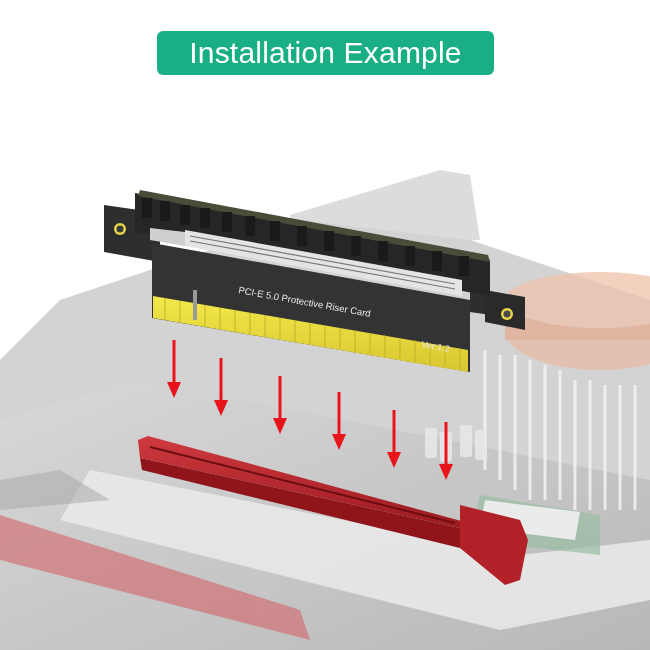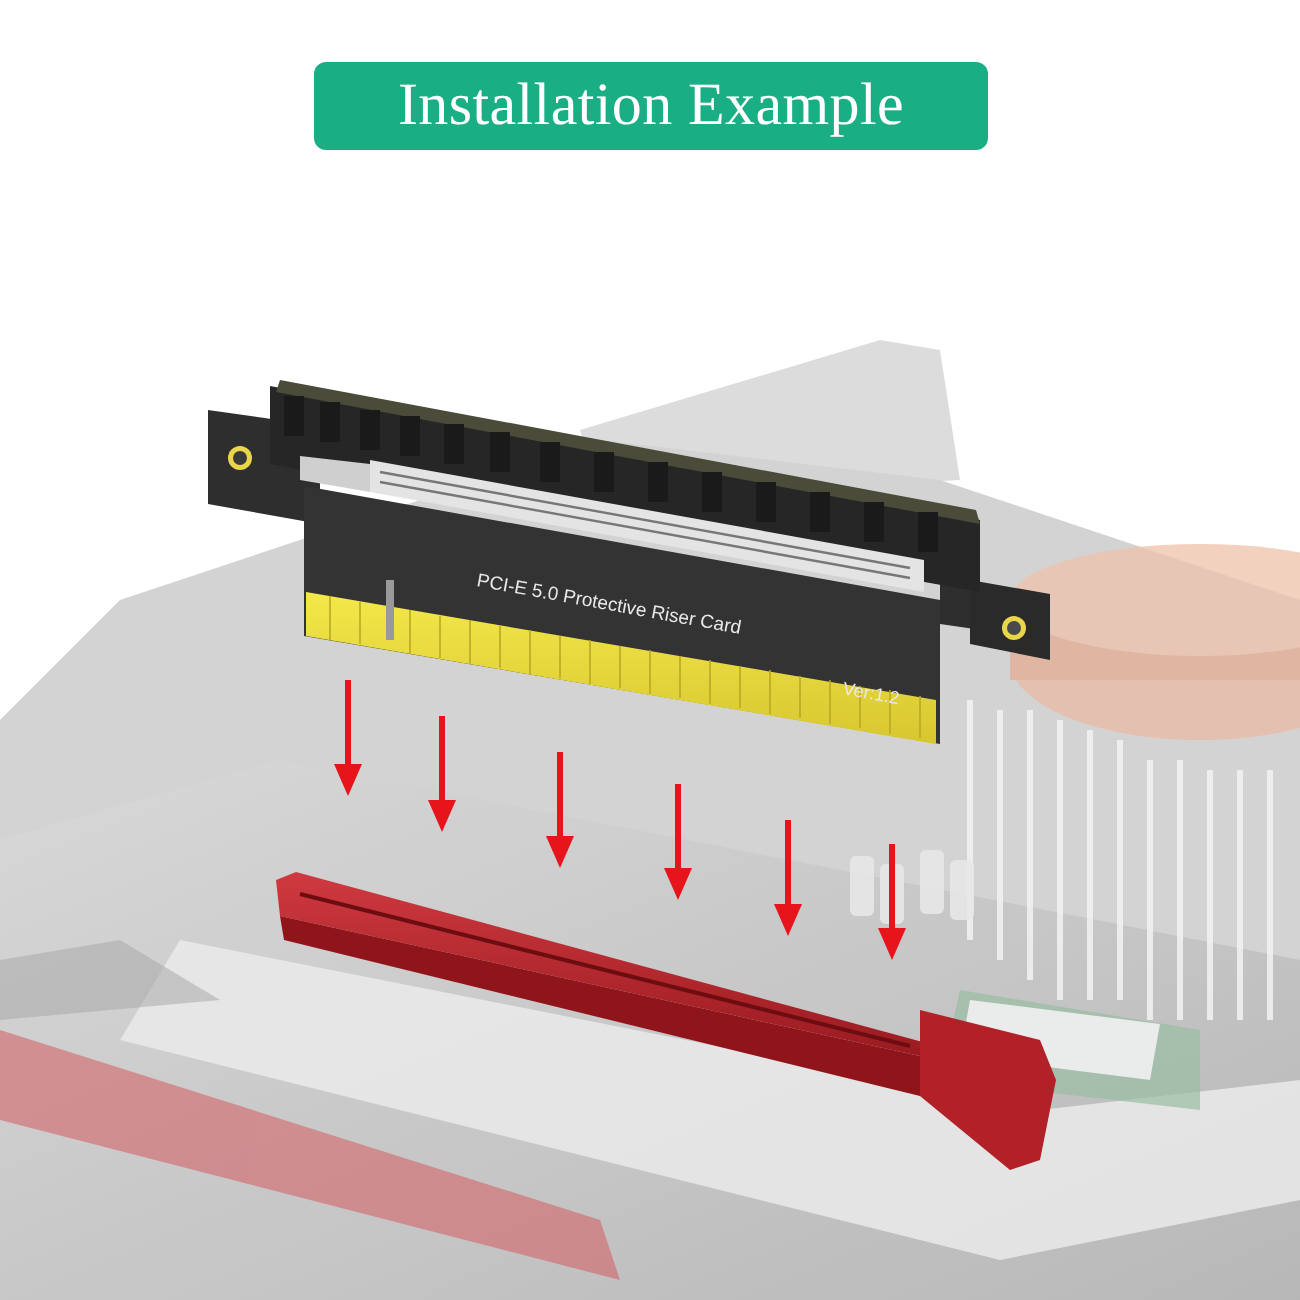--- a/index.html
+++ b/index.html
@@ -2,21 +2,21 @@
 <html><head>
 <meta charset="utf-8">
 <style>
   html, body { margin:0; padding:0; }
   body { width:650px; height:650px; overflow:hidden; background:#ffffff; position:relative; font-family:"DejaVu Sans", sans-serif; }
   .title-banner {
     position:absolute; left:157px; top:31px; width:337px; height:44px;
     background:#1aae85; border-radius:6px;
     display:flex; align-items:center; justify-content:center;
     color:#ffffff; font-size:30px; letter-spacing:0.2px;
-    font-family:Liberation Serif, serif;
+    font-family:Liberation Sans, sans-serif;
   }
   .scene { position:absolute; left:0; top:0; width:650px; height:650px; }
   .card-text { font-family:"Liberation Sans", sans-serif; fill:#e8e8e8; }
 </style>
 </head>
 <body>
 
 <svg class="scene" viewBox="0 0 650 650" width="650" height="650">
   <defs>
     <linearGradient id="bgGrad" x1="0" y1="0" x2="0" y2="1">

